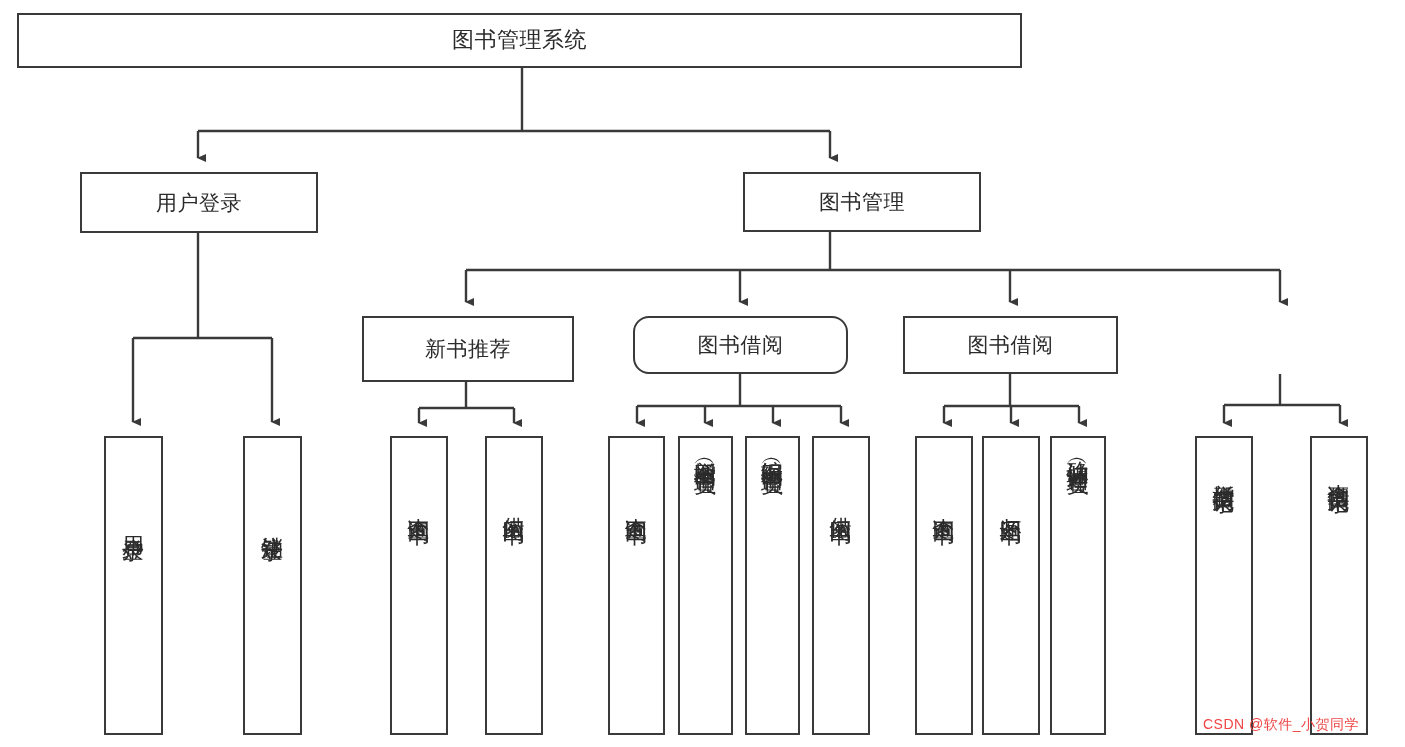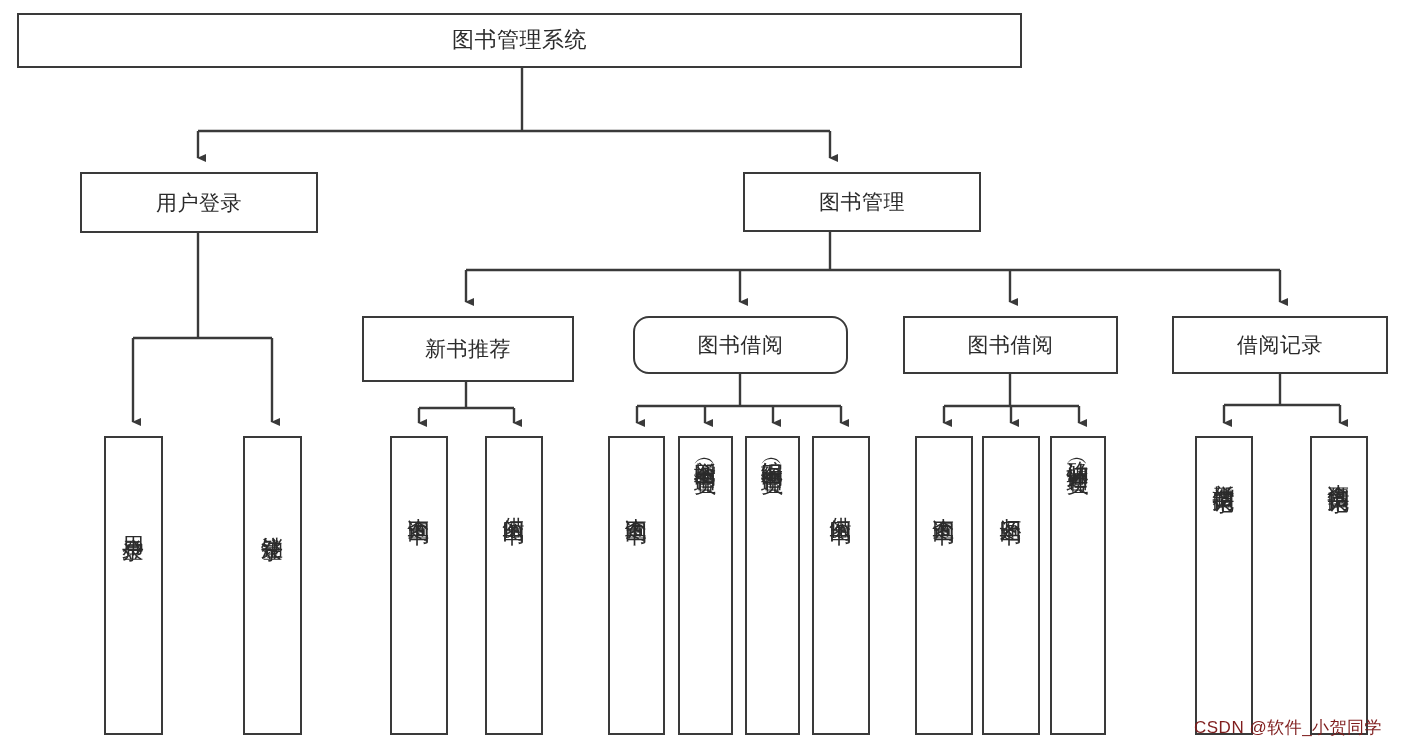--- a/index.html
+++ b/index.html
@@ -58,24 +58,25 @@
   .node.vert .node-label {
     writing-mode: vertical-rl;
     text-orientation: upright;
     font-size: 22px;
     line-height: 1.05;
     letter-spacing: 2px;
     white-space: nowrap;
   }
   .watermark {
     position: absolute;
-    font-size: 17px;
-    color: #7f1d1d;
+    font-size: 14px;
+    color: #ef4444;
     white-space: nowrap;
     letter-spacing: 0.5px;
+    margin-left: 9px;
   }
 </style>
 </head>
 <body>
 
 <div id="diagram-root">
 
   <svg id="edges-layer" viewBox="0 0 1405 747" width="1405" height="747" xmlns="http://www.w3.org/2000/svg">
     <defs>
       <marker id="arrowhead" markerWidth="9" markerHeight="9" refX="4" refY="8" orient="auto" markerUnits="userSpaceOnUse">
@@ -144,23 +145,20 @@
   </div>
 
   <div class="node horiz" style="left:633px; top:316px; width:215px; height:58px;border-radius:16px;">
     <span class="node-label">图书借阅</span>
   </div>
 
   <div class="node horiz" style="left:903px; top:316px; width:215px; height:58px;">
     <span class="node-label">图书借阅</span>
   </div>
 
-  <div class="node horiz" style="left:1172px; top:316px; width:216px; height:58px;">
-    <span class="node-label">借阅记录</span>
-  </div>
 
   <div class="node vert" style="left:104px; top:436px; width:59px; height:299px; padding-top:80px;">
     <span class="node-label">用户登录</span>
   </div>
 
   <div class="node vert" style="left:243px; top:436px; width:59px; height:299px; padding-top:80px;">
     <span class="node-label">注销登录</span>
   </div>
 
   <div class="node vert" style="left:390px; top:436px; width:58px; height:299px; padding-top:62px;">

